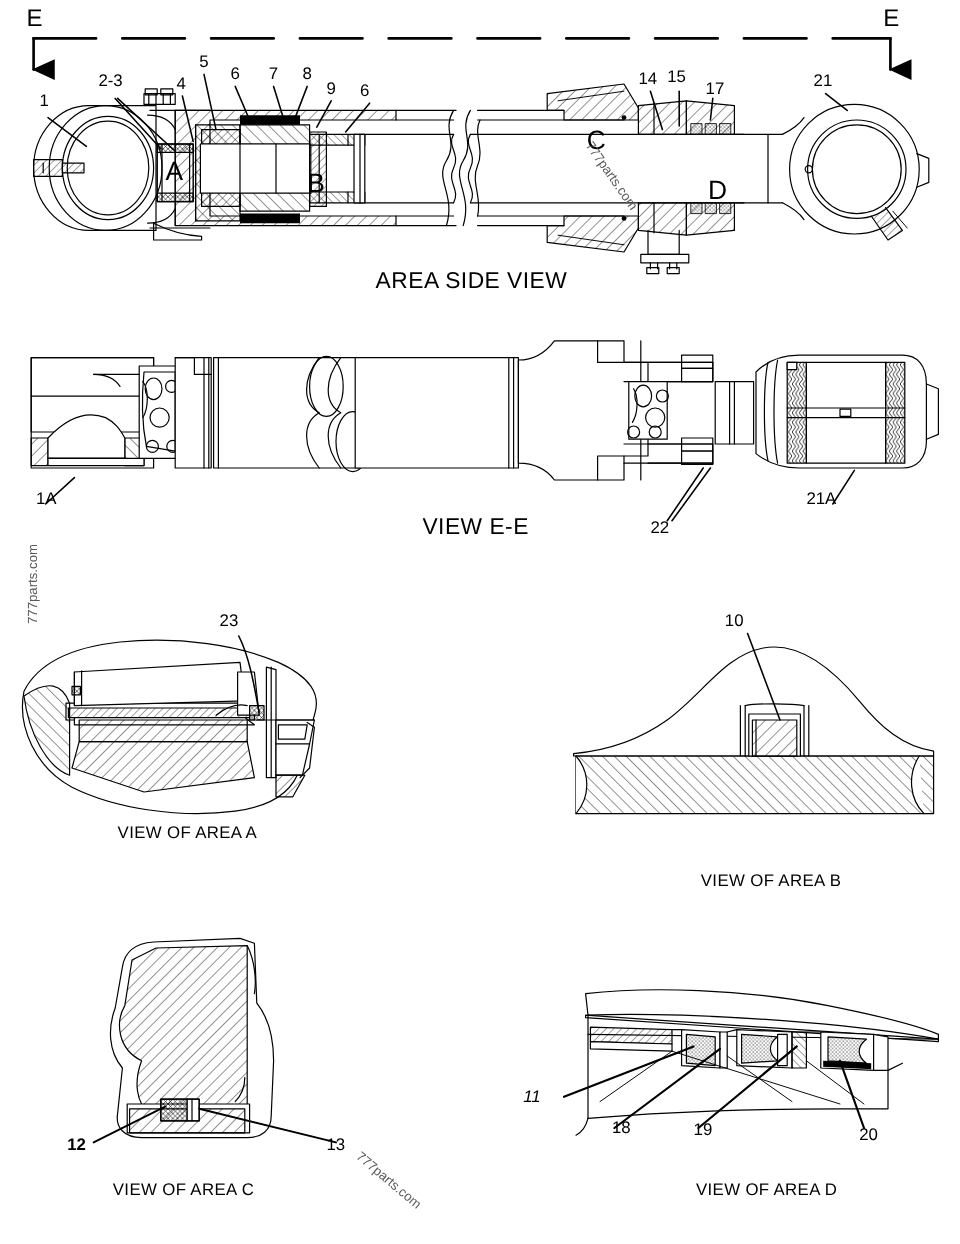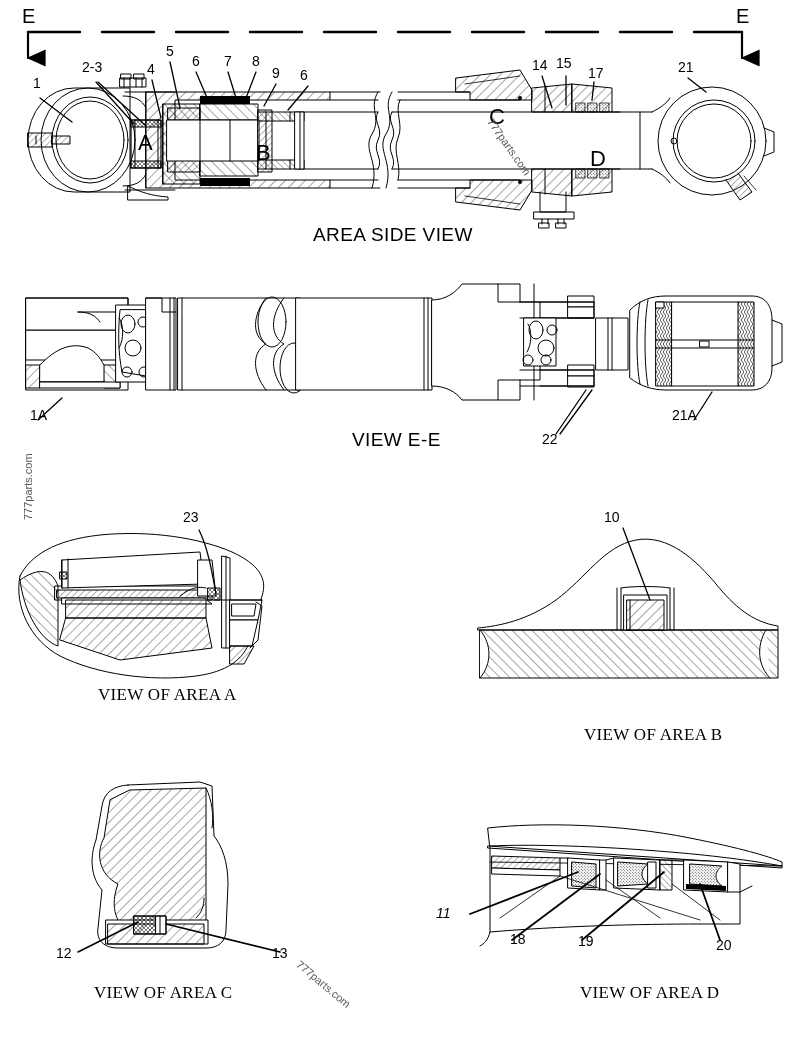--- a/index.html
+++ b/index.html
@@ -33,23 +33,22 @@
     font-size: 14px;
     line-height: 1;
     white-space: nowrap;
     color: #000;
   }
   .lbl.big {
     font-size: 20px;
     font-weight: 400;
   }
   .lbl.caption {
-    font-size: 17px;
+    font-size: 14px;
     letter-spacing: 0.3px;
-    font-family: Liberation Serif, serif;
   }
   .lbl.view-title {
     font-size: 19px;
     letter-spacing: 0.4px;
   }
   .lbl.area-letter {
     font-size: 22px;
     font-weight: 400;
   }
   .wm {
@@ -493,21 +492,21 @@
   <div class="lbl" style="left:542px; top:432px;">22</div>
   <div class="lbl" style="left:672px; top:408px;">21A</div>
   <div class="lbl view-title" style="left:352px; top:430px;">VIEW E-E</div>
 
   <div class="lbl" style="left:183px; top:510px;">23</div>
   <div class="lbl caption" style="left:98px; top:686px;">VIEW OF AREA A</div>
 
   <div class="lbl" style="left:604px; top:510px;">10</div>
   <div class="lbl caption" style="left:584px; top:686px;margin-top:40px;">VIEW OF AREA B</div>
 
-  <div class="lbl" style="left:56px; top:946px;">12</div>
+  <div class="lbl" style="left:56px; top:946px;font-weight:bold;">12</div>
   <div class="lbl" style="left:272px; top:946px;">13</div>
   <div class="lbl caption" style="left:94px; top:984px;">VIEW OF AREA C</div>
 
   <div class="lbl" style="left:436px; top:906px;font-style:italic;">11</div>
   <div class="lbl" style="left:510px; top:932px;">18</div>
   <div class="lbl" style="left:578px; top:934px;">19</div>
   <div class="lbl" style="left:716px; top:938px;">20</div>
   <div class="lbl caption" style="left:580px; top:984px;">VIEW OF AREA D</div>
 
   <div class="wm v" style="left:22px; top:520px;">777parts.com</div>

